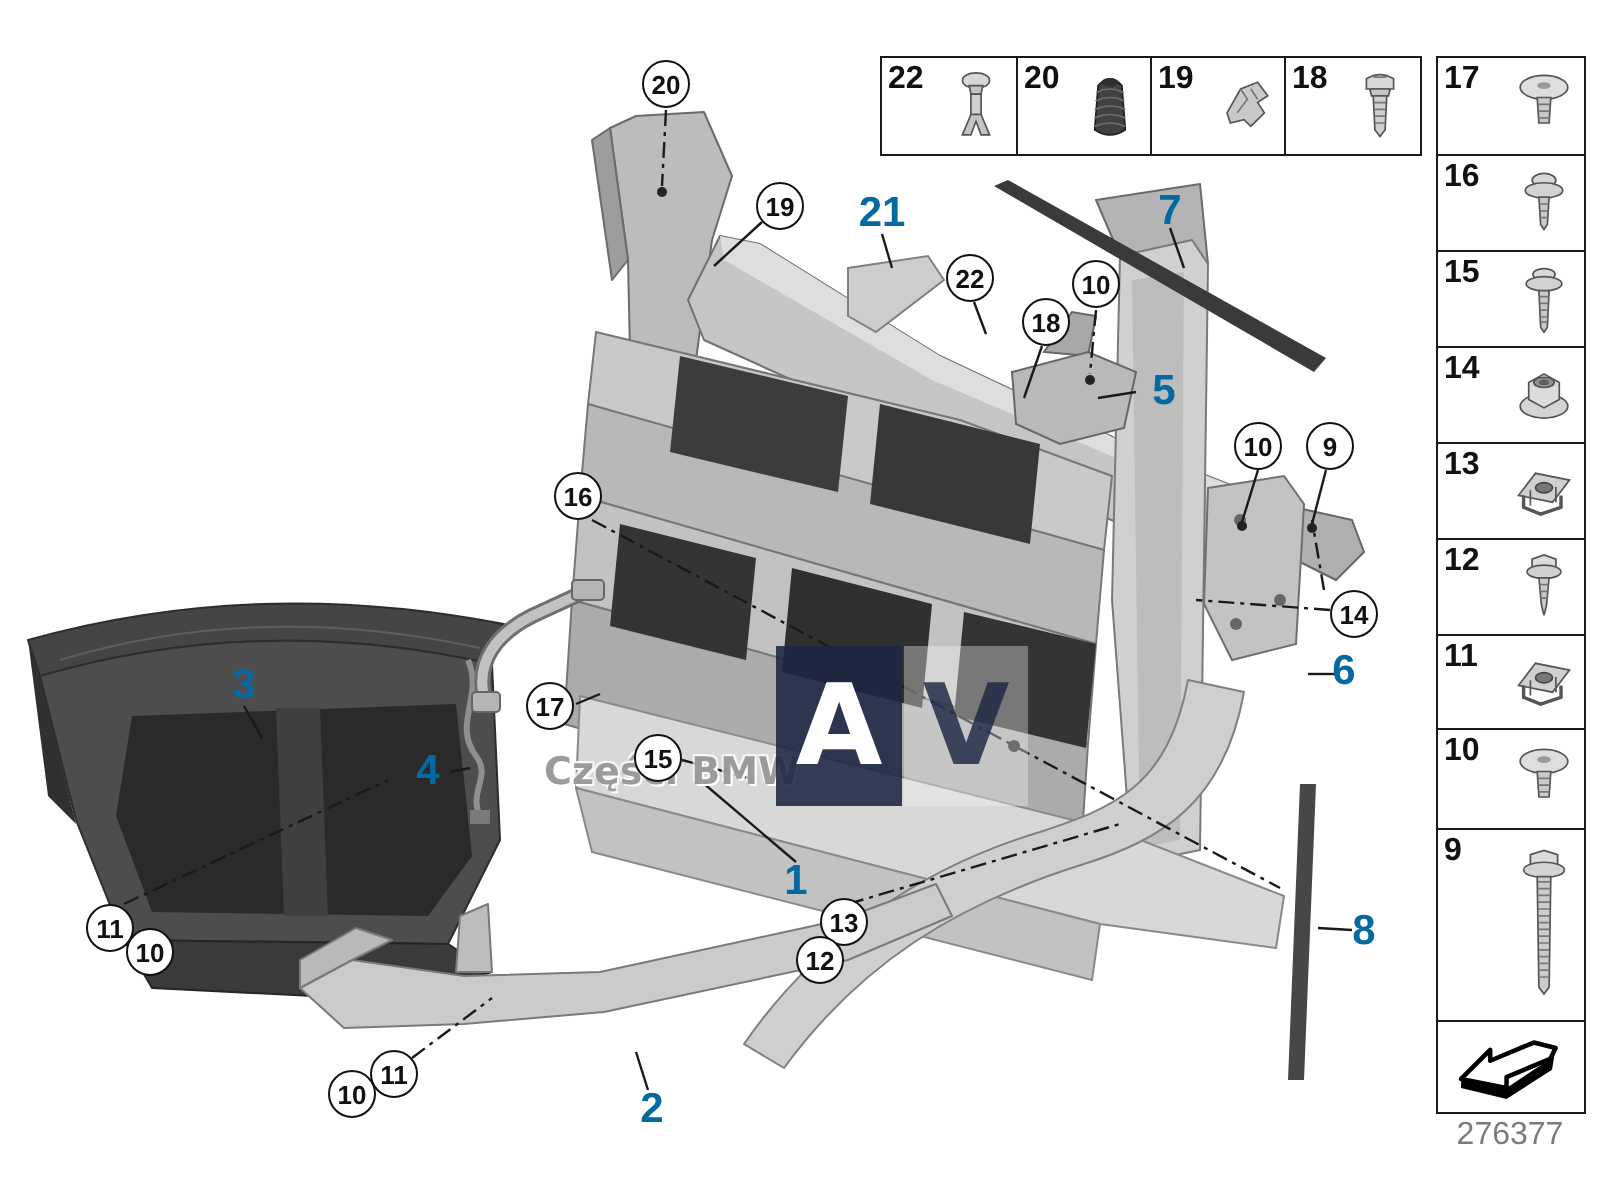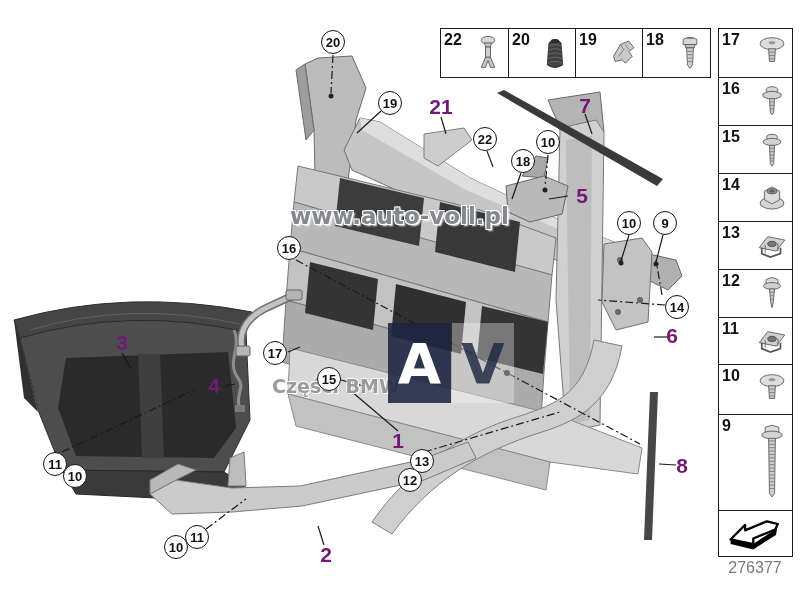--- a/index.html
+++ b/index.html
@@ -5,21 +5,21 @@
   html,body{margin:0;padding:0;background:#fff;}
   #stage{position:relative;width:800px;height:600px;background:#ffffff;overflow:hidden;
          font-family:"Liberation Sans",sans-serif;}
   #illustration{position:absolute;left:0;top:0;}
   
   .co{position:absolute;width:24px;height:24px;border:1.7px solid #111;border-radius:50%;
       background:#fff;display:flex;align-items:center;justify-content:center;
       font:bold 13px "Liberation Sans",sans-serif;color:#111;box-sizing:border-box;z-index:6;}
   
   .pl{position:absolute;transform:translate(-50%,-50%);font:bold 21px "Liberation Sans",sans-serif;
-      color:#701a75;z-index:6;text-align:center;}
+      color:#0369a1;z-index:6;text-align:center;}
   
   .cell{position:absolute;border:1px solid #1a1a1a;background:#fff;box-sizing:border-box;
         display:flex;align-items:center;justify-content:space-between;padding:2px 3px;z-index:5;}
   .cnum{font:bold 16px "Liberation Sans",sans-serif;color:#111;align-self:flex-start;}
   .cicon{width:34px;height:40px;flex:0 0 auto;}
   .cicon-tall{width:34px;height:88px;flex:0 0 auto;}
   
   .wm-url{position:absolute;left:290px;top:203px;font:bold 23px "DejaVu Sans",sans-serif;
           color:#85898e;z-index:4;letter-spacing:0px;
           text-shadow:1px 1px 0 #fff,-1px -1px 0 #fff,1px -1px 0 #fff,-1px 1px 0 #fff,2px 2px 2px #fff;}
@@ -219,21 +219,20 @@
       <g fill="#222" stroke="none">
         <circle cx="331" cy="96" r="2.5"></circle>
           <circle cx="545" cy="190" r="2.5"></circle>
         <circle cx="507" cy="373" r="3"></circle>
           <circle cx="621" cy="263" r="2.5"></circle>
         <circle cx="656" cy="264" r="2.5"></circle>
       </g>
     </g>
   </svg>
 
-  <div class="wm-url">www.auto-voll.pl</div>
   <div class="wm-shop">Części BMW</div>
   <div class="logo-a">A</div>
   <div class="logo-v">V</div>
 
   <div class="co" style="left:321px;top:30px">20</div>
   <div class="co" style="left:378px;top:91px">19</div>
   <div class="co" style="left:473px;top:127px">22</div>
   <div class="co" style="left:536px;top:130px">10</div>
   <div class="co" style="left:511px;top:149px">18</div>
   <div class="co" style="left:277px;top:236px">16</div>

